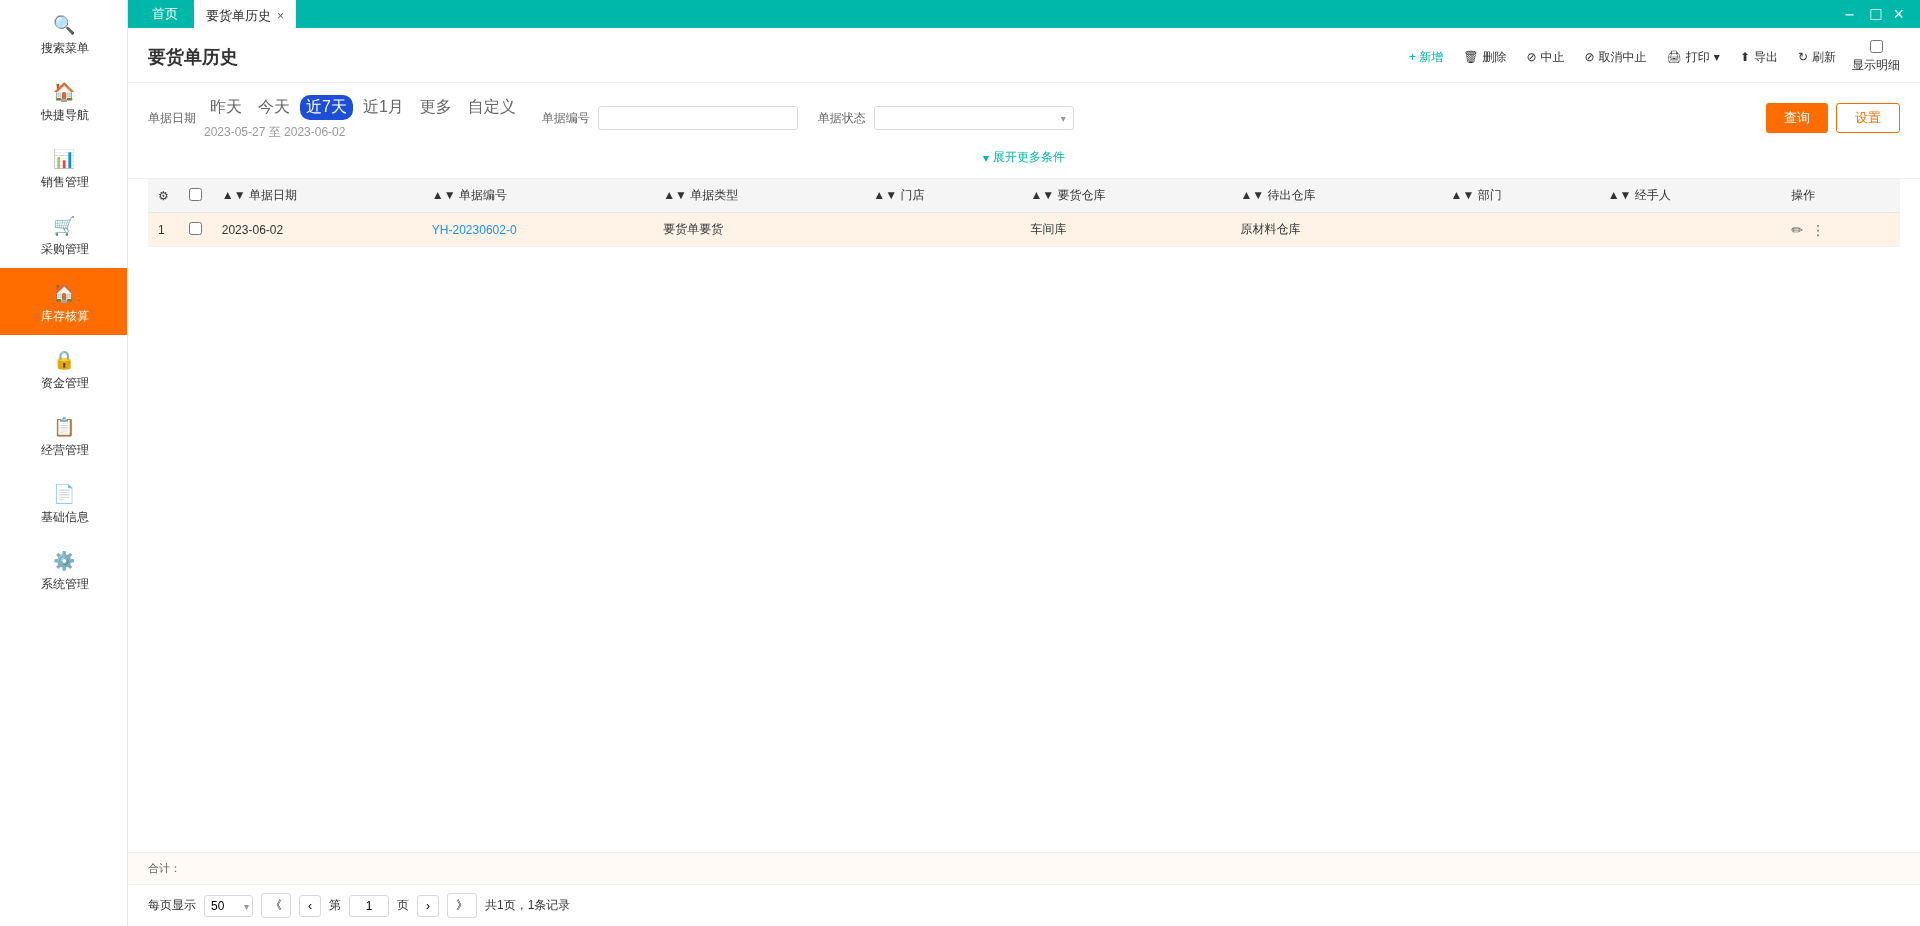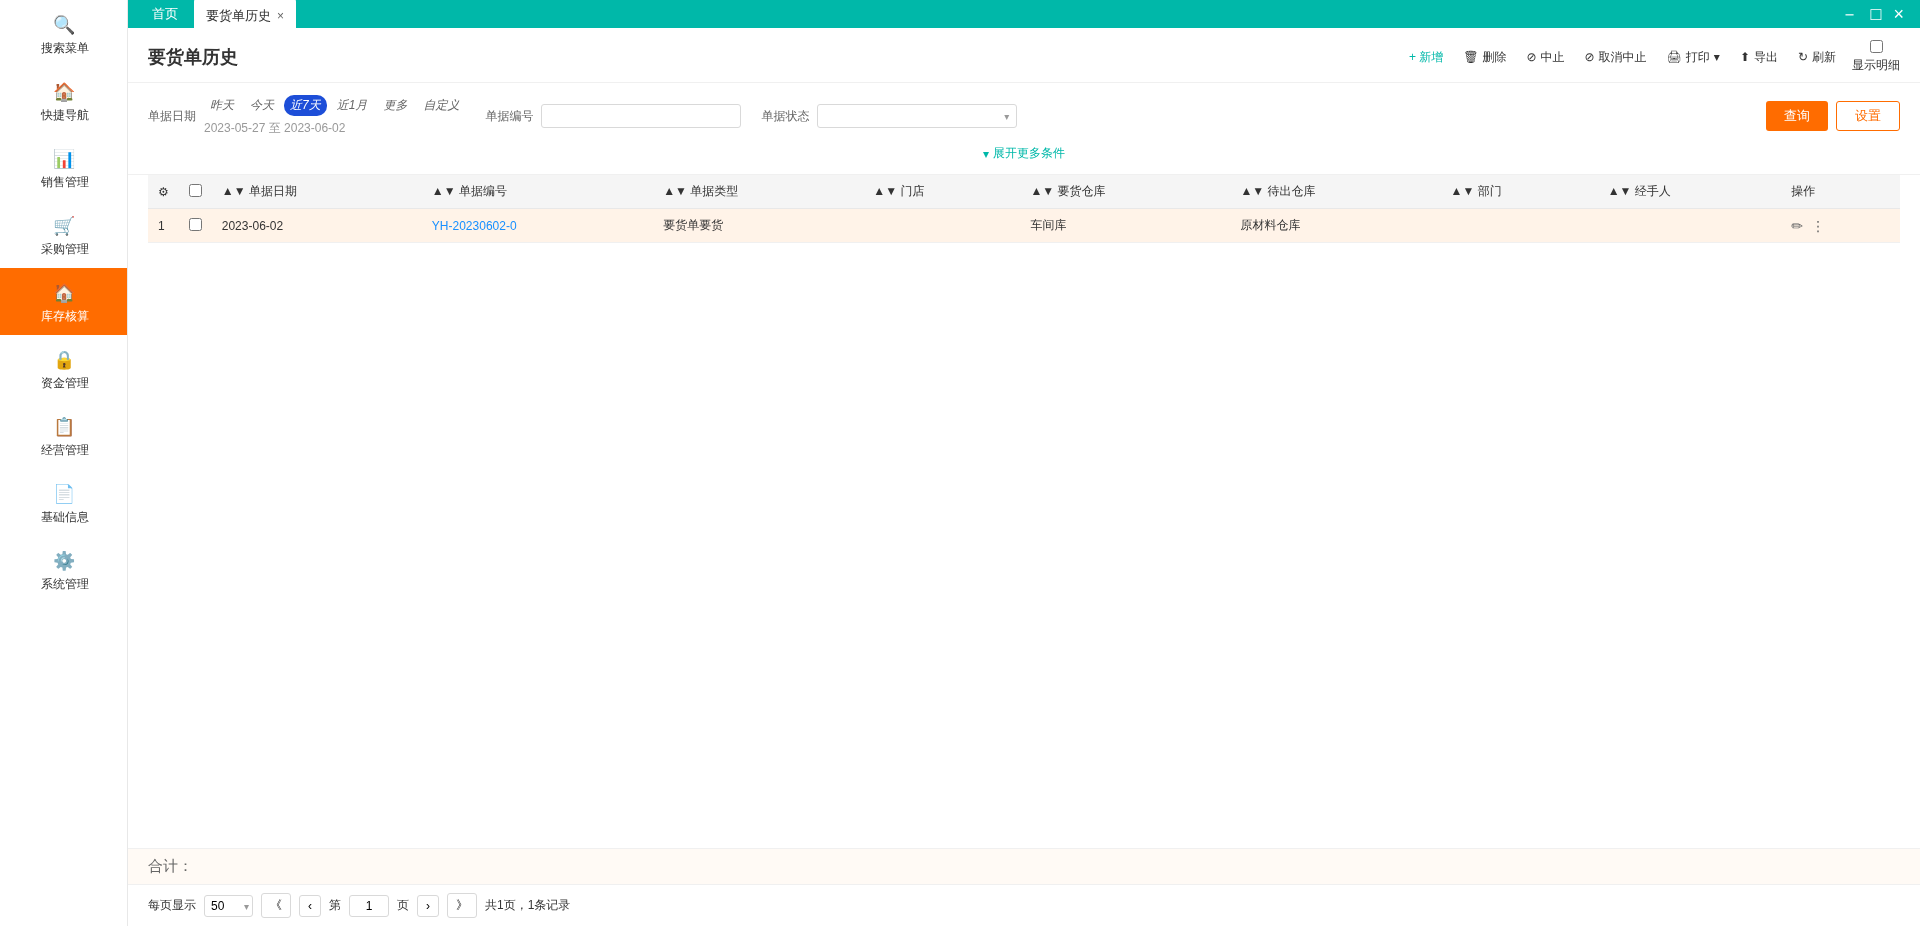--- a/index.html
+++ b/index.html
@@ -176,23 +176,22 @@
     .filter-label { color: #666; white-space: nowrap; }
     .date-chips {
       display: flex;
       align-items: center;
       gap: 4px;
     }
     .chip {
       padding: 2px 6px;
       border-radius: 10px;
       cursor: pointer;
-      font-size: 12px;
+      font-size: 16px;
       color: #666;
-      font-style: italic;
     }
     .chip.active {
       background: #1d4ed8;
       color: #fff;
     }
     .date-range { font-size: 12px; color: #999; margin-top: 2px; }
     .filter-input {
       border: 1px solid #d9d9d9;
       border-radius: 3px;
       padding: 4px 8px;
@@ -267,21 +266,21 @@
     .action-icons { display: flex; gap: 8px; }
     .action-icon { cursor: pointer; color: #666; font-size: 14px; }
     .settings-icon-col { width: 30px; text-align: center; }
     .checkbox-col { width: 30px; text-align: center; }
 
     
     .footer-total {
       padding: 8px 20px;
       background: #fffaf5;
       border-top: 1px solid #f0f0f0;
-      font-size: 15px;
+      font-size: 11px;
       color: #666;
       display: flex;
       align-items: flex-end;
       gap: 8px;
     }
 
     
     .pagination {
       display: flex;
       align-items: center;

